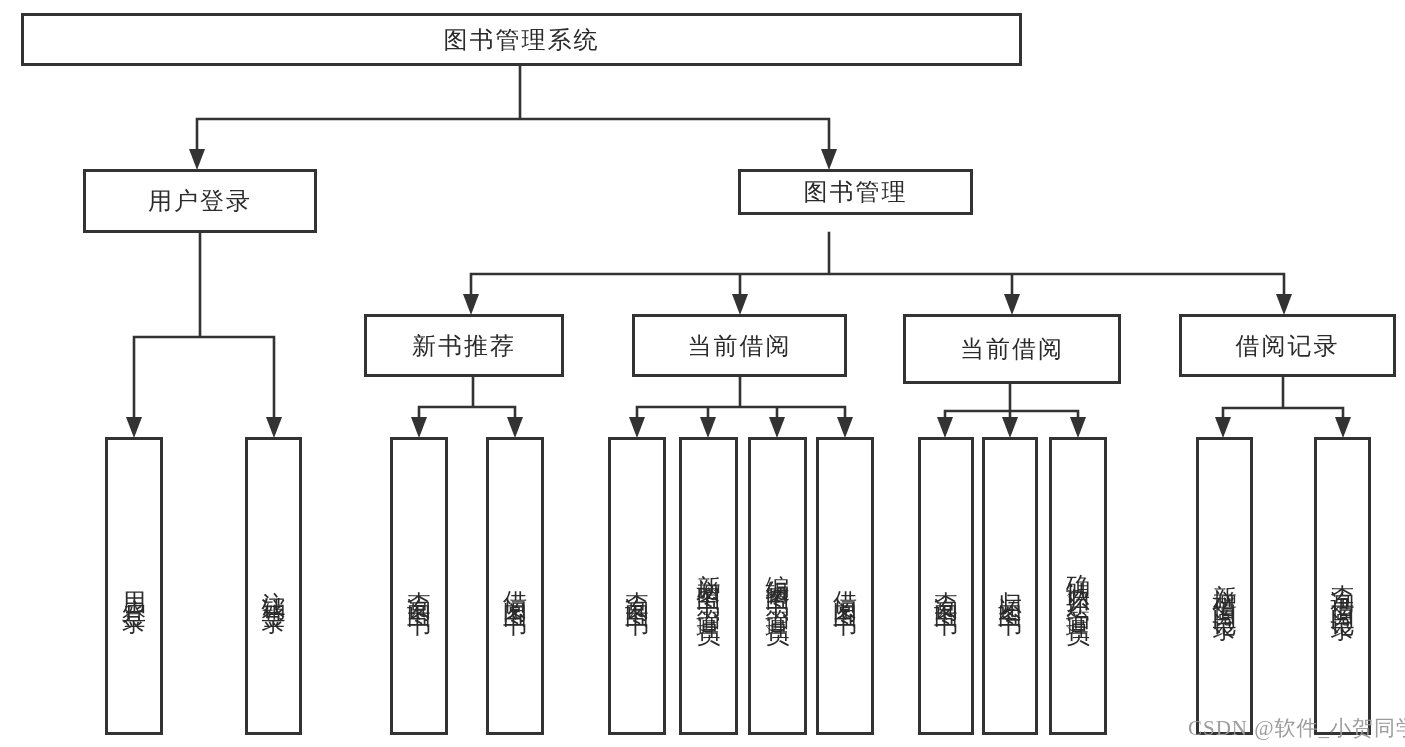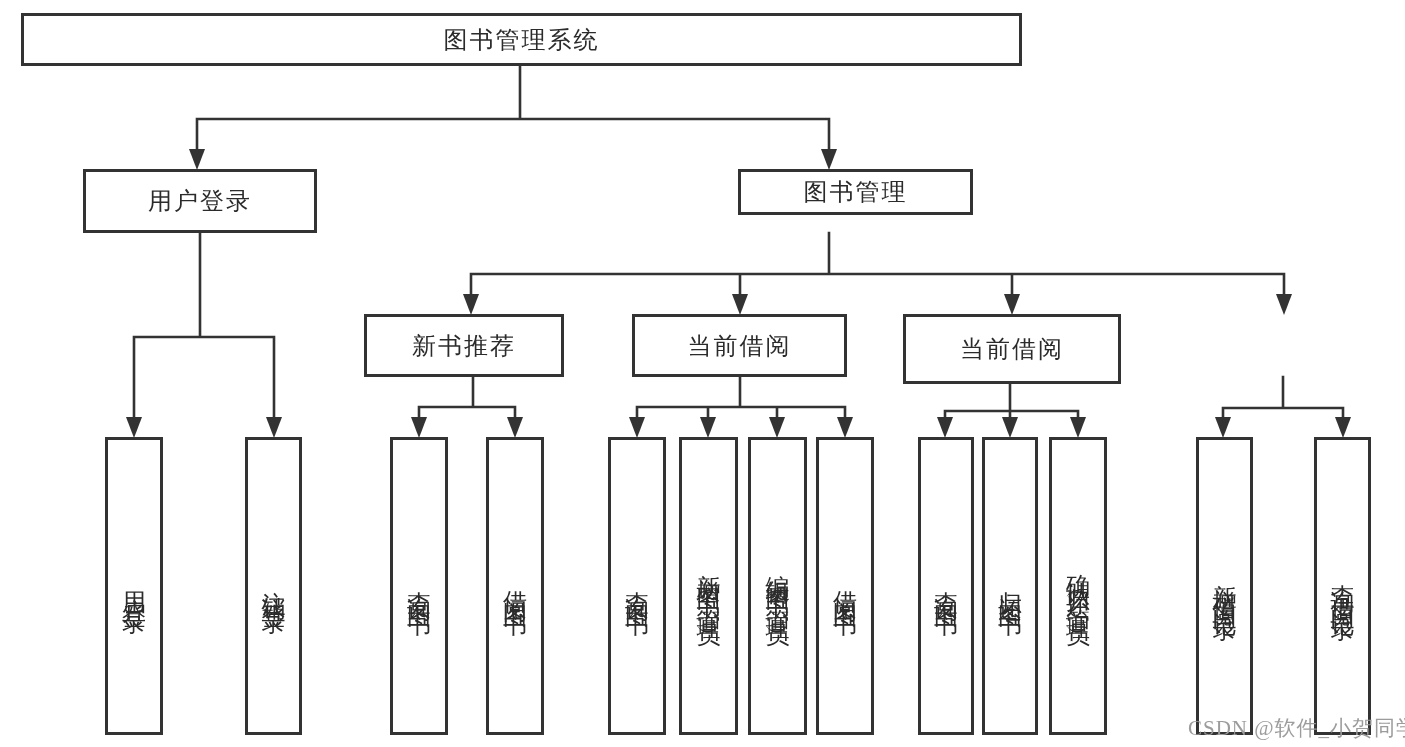--- a/index.html
+++ b/index.html
@@ -87,20 +87,21 @@
   </svg>
 
   <div class="hbox root" style="left:21px;top:13px;width:1001px;height:53px">图书管理系统</div>
 
   <div class="hbox" style="left:83px;top:169px;width:234px;height:64px">用户登录</div>
   <div class="hbox" style="left:738px;top:169px;width:235px;height:46px">图书管理</div>
 
   <div class="hbox" style="left:364px;top:314px;width:200px;height:63px">新书推荐</div>
   <div class="hbox" style="left:632px;top:314px;width:215px;height:63px">当前借阅</div>
   <div class="hbox" style="left:903px;top:314px;width:218px;height:70px">当前借阅</div>
+  <div class="hbox" style="left:1179px;top:314px;width:217px;height:63px">借阅记录</div>
 
   <div class="vbox" style="left:105px;width:58px">用户登录</div>
   <div class="vbox" style="left:245px;width:57px">注销登录</div>
 
   <div class="vbox" style="left:390px;width:58px">查询图书</div>
   <div class="vbox" style="left:486px;width:58px">借阅图书</div>
 
   <div class="vbox" style="left:608px;width:58px">查询图书</div>
   <div class="vbox" style="left:679px;width:59px">新增图书（管理员）</div>
   <div class="vbox" style="left:748px;width:59px">编辑图书（管理员）</div>

